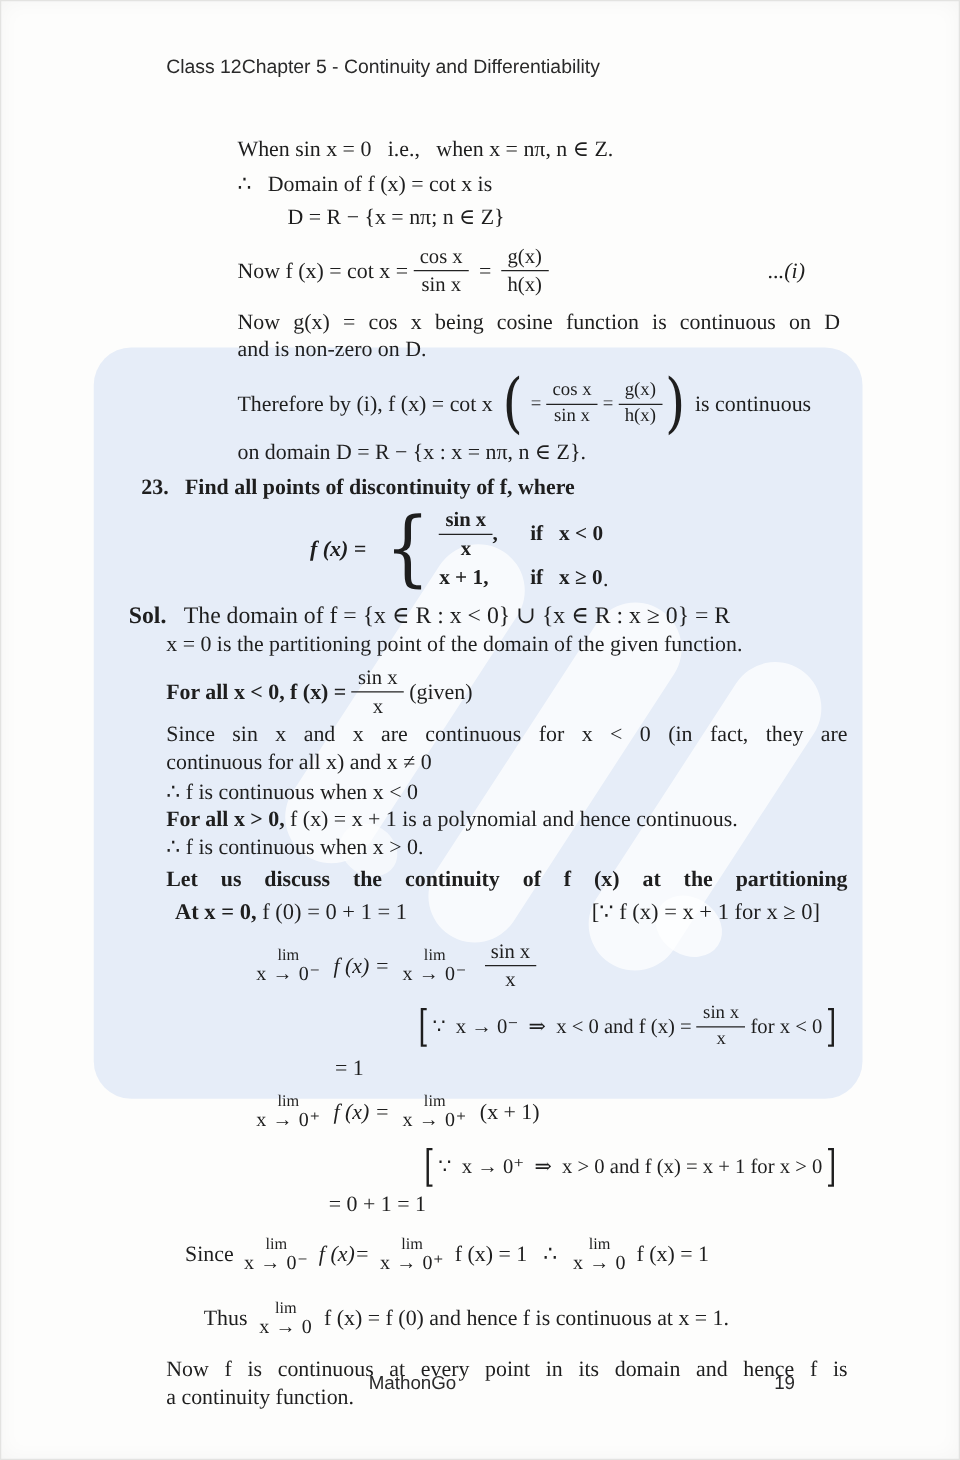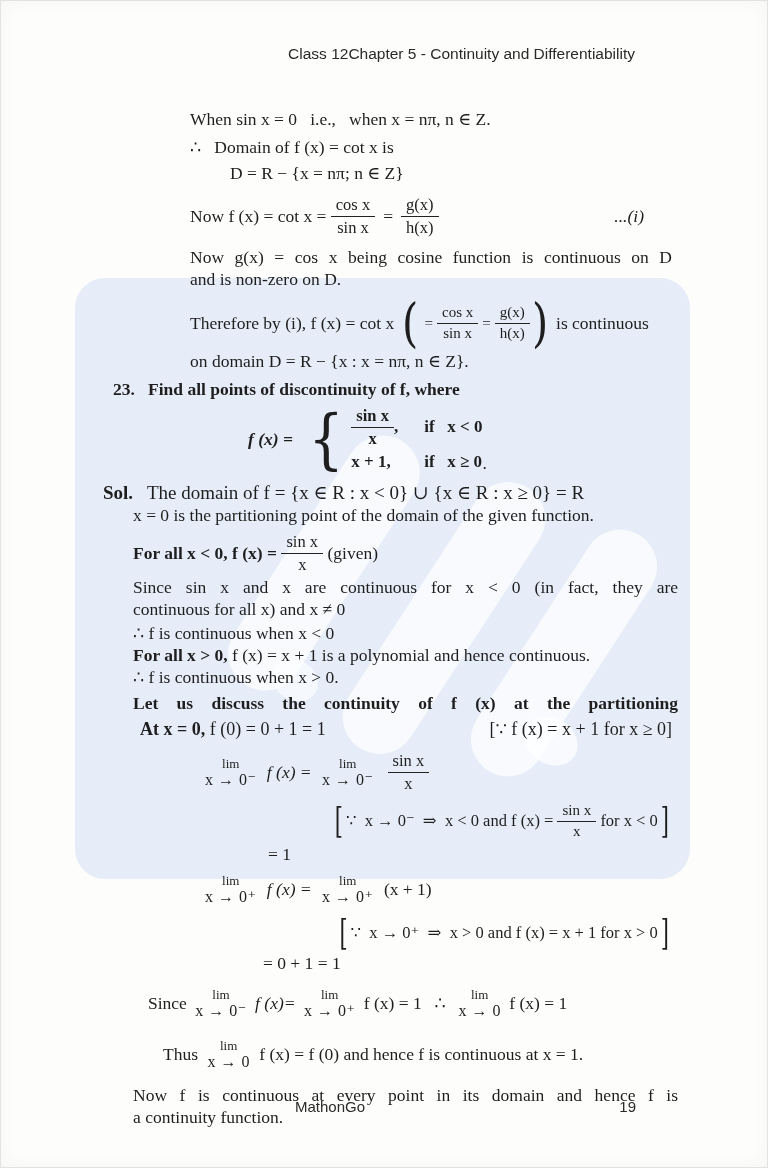--- a/index.html
+++ b/index.html
@@ -27,21 +27,21 @@
   .wm-b3 { left:452px; top:235px; height:280px; }
   .wm-dot { position:absolute; left:448px; top:440px; width:56px; height:46px;
     background:rgba(255,255,255,0.72); border-radius:50%; transform:rotate(33deg); }
   .wm-dot2 { position:absolute; left:196px; top:382px; width:48px; height:40px;
     background:rgba(255,255,255,0.6); border-radius:50%; transform:rotate(33deg); }
 
   .flow { position:relative; z-index:1; }
 
   
   .hdr {
-    display:flex; justify-content:flex-end;
+    display:flex; justify-content:flex-start;
     padding:45px 133px 0 133px;
     font-family:"Liberation Sans","DejaVu Sans",sans-serif;
     font-size:15.5px; color:#2a2a2a;
   }
   .ftr {
     position:absolute; left:0; top:1098px; width:768px; z-index:1;
     font-family:"Liberation Sans","DejaVu Sans",sans-serif;
     font-size:15px; color:#2a2a2a;
   }
   .ftr .brand { position:absolute; left:0; width:660px; text-align:center; }
@@ -77,21 +77,21 @@
         transform:scaleY(1.65); margin:0 3px; }
 
   .qnum { display:inline-block; width:35px; }
   .sol-lab { display:inline-block; width:44px; }
 
   .cases { display:inline-grid; grid-template-columns:auto auto;
            column-gap:26px; row-gap:4px; justify-items:start; align-items:center;
            vertical-align:middle; }
 
   .rel { position:relative; }
-  .abs-right { position:absolute; right:0; top:50%; transform:translateY(-50%); }
+  .abs-right { position:absolute; right:16px; top:50%; transform:translateY(-50%); }
   .flex-end { display:flex; align-items:center; justify-content:flex-end; }
   .flex-c { display:flex; align-items:center; }
 </style>
 </head>
 <body>
 
 <div class="page">
 
   <div class="hl-box">
     <div class="wm-bar wm-b1"></div>

